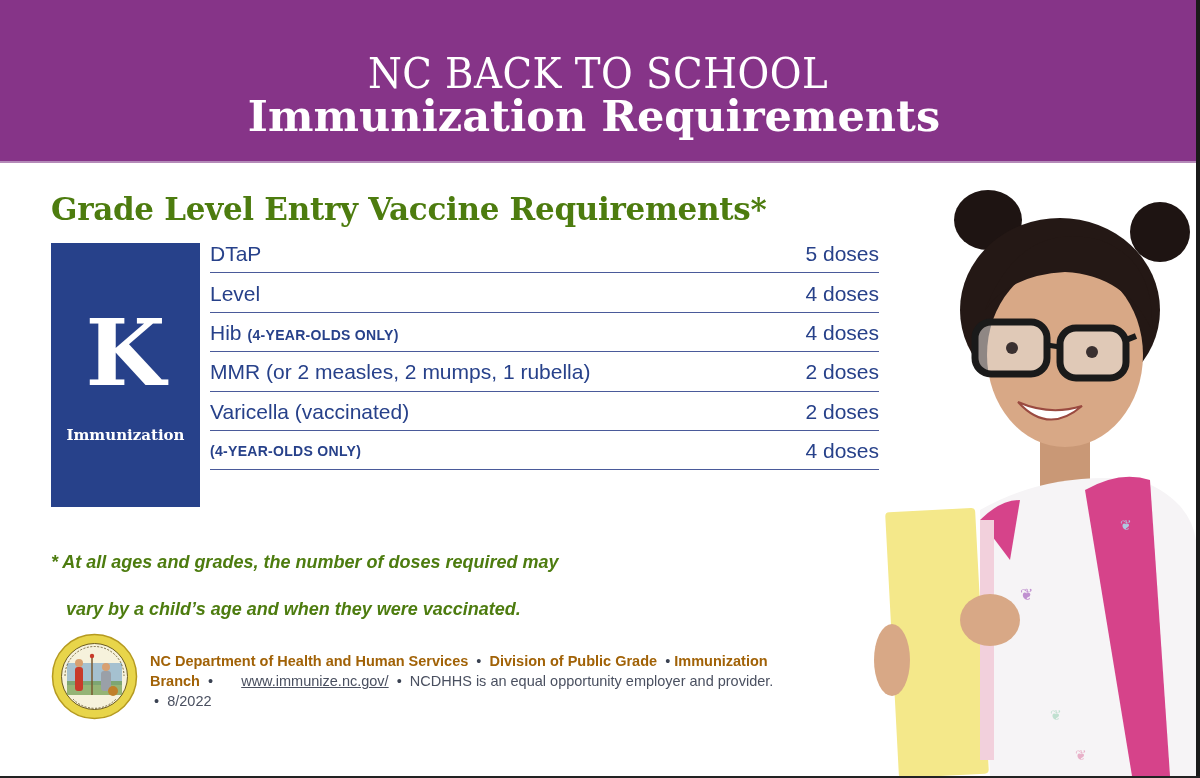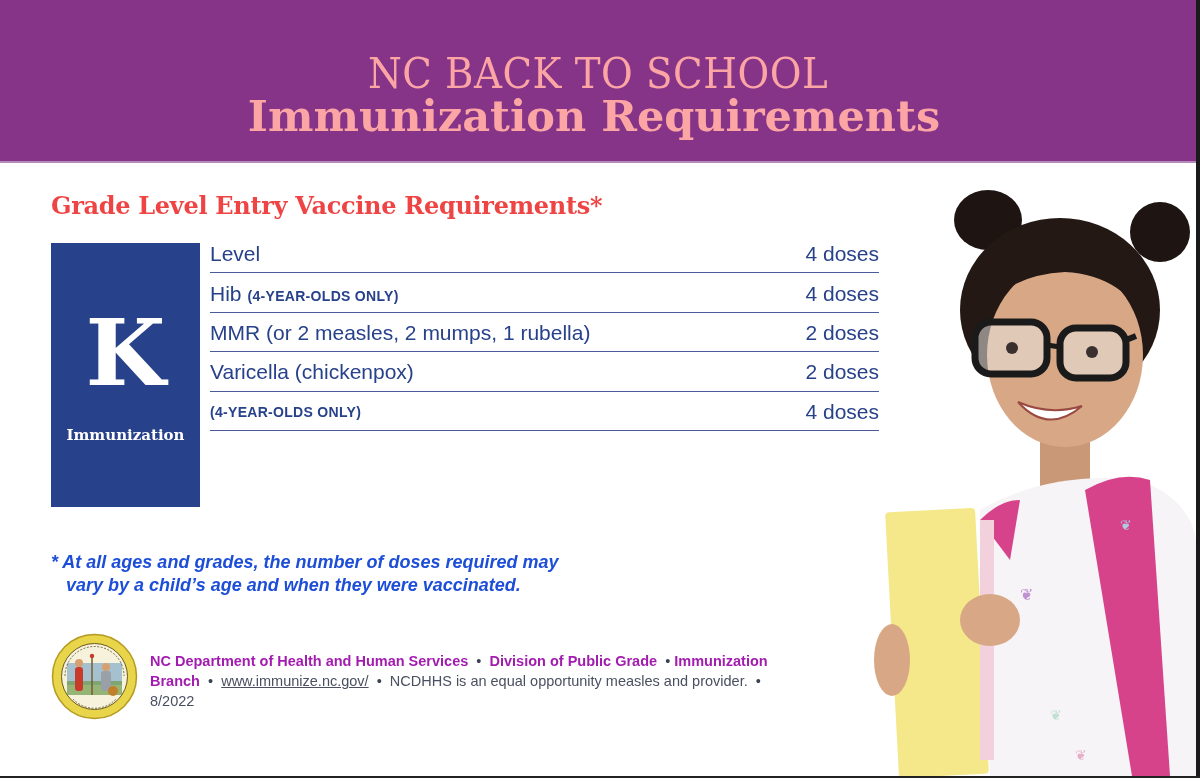--- a/index.html
+++ b/index.html
@@ -3,21 +3,21 @@
   <meta charset="utf-8">
   <style>
     * { box-sizing: border-box; margin: 0; padding: 0; }
     html, body { width: 1200px; height: 778px; overflow: hidden; background: #ffffff; }
     body { position: relative; font-family: "Liberation Sans", sans-serif; }
 
     .header {
       position: absolute; left: 0; top: 0; width: 1196px; height: 163px;
       background: #863488;
       border-bottom: 2px solid #b48ab8;
-      text-align: center; color: #fca5a5;
+      text-align: center; color: #ffffff;
     }
     .header .line1 {
       position: absolute; left: 0; right: 0; top: 50px;
       font-family: "DejaVu Serif", serif; font-weight: 300;
       font-size: 43px; letter-spacing: 0.5px; line-height: 46px;
       font-stretch: condensed;
     }
     .header .line2 {
       position: absolute; left: 0; right: 8px; top: 92px;
       font-family: "DejaVu Serif", serif; font-weight: bold;
@@ -27,21 +27,21 @@
     .right-edge {
       position: absolute; right: 0; top: 0; width: 4px; height: 778px; background: #1a1a1a;
     }
     .bottom-edge {
       position: absolute; left: 0; bottom: 0; width: 1200px; height: 2px; background: #222;
     }
 
     .section-title {
       position: absolute; left: 51px; top: 191px;
       font-family: "DejaVu Serif", serif; font-weight: bold;
-      font-size: 24px; color: #ef4444; letter-spacing: -0.3px;
+      font-size: 31px; color: #4d7c0f; letter-spacing: -0.3px;
     }
 
     .grade-box {
       position: absolute; left: 51px; top: 243px; width: 149px; height: 264px;
       background: #27418a; color: #ffffff; text-align: center;
     }
     .grade-box .letter {
       position: absolute; left: 0; right: 0; top: 60px;
       font-family: "DejaVu Serif", serif; font-weight: bold;
       font-size: 92px; line-height: 100px;
@@ -59,35 +59,35 @@
       height: 39.4px; border-bottom: 1.5px solid #4a5a9a;
       display: flex; align-items: center; justify-content: space-between;
       color: #27418a; font-size: 21px; padding-top: 2px;
     }
     .vrow .name { display: flex; align-items: baseline; gap: 6px; }
     .vrow .note { font-weight: bold; font-size: 14px; letter-spacing: 0.3px; }
     .vrow .doses { text-align: right; }
 
     .footnote {
       position: absolute; left: 51px; top: 551px; width: 620px;
-      color: #1d4ed8; font-weight: bold; font-style: italic;
+      color: #4d7c0f; font-weight: bold; font-style: italic;
       font-size: 18px; line-height: 23px;
     }
-    .footnote .l2 { padding-left: 15px; display: block; }
+    .footnote .l2 { padding-left: 15px; display: block; margin-top: 24px; }
 
     .seal {
       position: absolute; left: 51px; top: 633px; width: 87px; height: 87px;
     }
 
     .footer-text {
       position: absolute; left: 150px; top: 651px; width: 640px;
       color: #3a4252; font-size: 14.5px; line-height: 20px;
     }
-    .footer-text b { font-weight: bold; color: #a21caf; }
-    .footer-text .link { text-decoration: underline; }
+    .footer-text b { font-weight: bold; color: #a16207; }
+    .footer-text .link { text-decoration: underline; margin-left: 20px; }
     .footer-text .muted { color: #4a5060; }
 
     .photo {
       position: absolute; left: 870px; top: 180px; width: 326px; height: 596px;
     }
   </style>
 </head>
 <body>
 
 <div class="header">
@@ -98,40 +98,46 @@
 <div class="section-title">Grade Level Entry Vaccine Requirements*</div>
 
 <div class="grade-box">
   <div class="letter">K</div>
   <div class="label">Immunization</div>
 </div>
 
 <div class="vaccine-table">
   <div class="vrow">
     <span class="name">
+        <span>DTaP</span>
+      </span>
+    <span class="doses">5 doses</span>
+  </div>
+  <div class="vrow">
+    <span class="name">
         <span>Level</span>
       </span>
     <span class="doses">4 doses</span>
   </div>
   <div class="vrow">
     <span class="name">
         <span>Hib</span>
         <span class="note">(4-YEAR-OLDS ONLY)</span>
       </span>
     <span class="doses">4 doses</span>
   </div>
   <div class="vrow">
     <span class="name">
         <span>MMR (or 2 measles, 2 mumps, 1 rubella)</span>
       </span>
     <span class="doses">2 doses</span>
   </div>
   <div class="vrow">
     <span class="name">
-        <span>Varicella (chickenpox)</span>
+        <span>Varicella (vaccinated)</span>
       </span>
     <span class="doses">2 doses</span>
   </div>
   <div class="vrow">
     <span class="name">
         <span class="note">(4-YEAR-OLDS ONLY)</span>
       </span>
     <span class="doses">4 doses</span>
   </div>
 </div>
@@ -161,21 +167,21 @@
 
 <div class="footer-text">
   <b>NC Department of Health and Human Services</b>
   &nbsp;<span>•</span>&nbsp;
   <b>Division of Public Grade</b>
   &nbsp;<span>•</span>
   <b>Immunization Branch</b>
   &nbsp;<span>•</span>&nbsp;
   <span class="link muted">www.immunize.nc.gov/</span>
   &nbsp;<span>•</span>&nbsp;
-  <span class="muted">NCDHHS is an equal opportunity measles and provider.</span>
+  <span class="muted">NCDHHS is an equal opportunity employer and provider.</span>
   &nbsp;<span>•</span>&nbsp;
   <span class="muted">8/2022</span>
 </div>
 
 <div class="photo">
   <svg width="326" height="596" viewBox="0 0 326 596">
 
     <ellipse cx="118" cy="40" rx="34" ry="30" fill="#1e1412"></ellipse>
     <ellipse cx="290" cy="52" rx="30" ry="30" fill="#1e1412"></ellipse>
 

